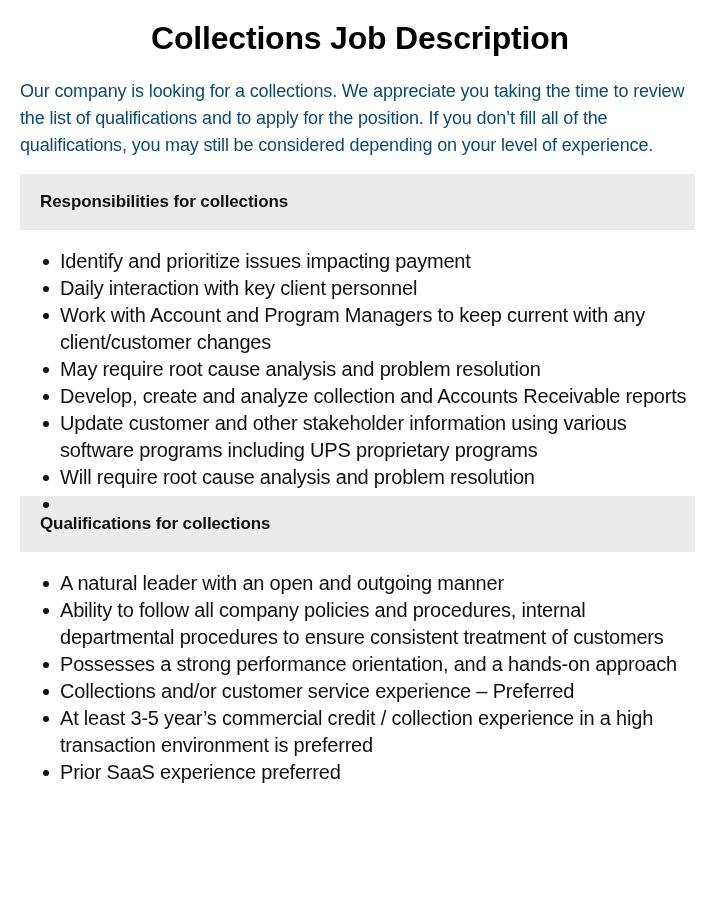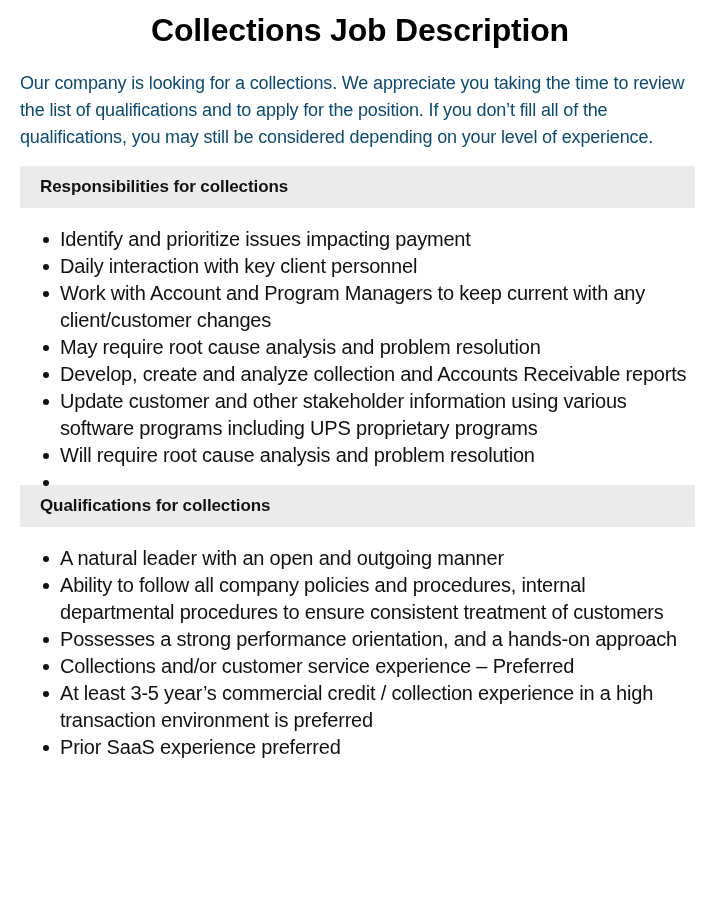--- a/index.html
+++ b/index.html
@@ -10,39 +10,39 @@
     body {
       width: 720px;
       height: 922px;
       overflow: hidden;
       font-family: "Liberation Sans", "DejaVu Sans", sans-serif;
       color: #111111;
       position: relative;
     }
     .page-title {
       margin: 0;
-      padding-top: 10px;
+      padding-top: 18px;
       height: 42px;
       text-align: center;
       font-size: 32px;
       font-weight: bold;
       line-height: 40px;
       letter-spacing: -0.2px;
       color: #000000;
     }
     .intro {
       margin: 18px 20px 0 20px;
       font-size: 18px;
       line-height: 27px;
       letter-spacing: -0.15px;
       color: #0c4a6e;
     }
     .section-header {
       margin: 15px 25px 0 20px;
-      height: 42px;
+      height: 56px;
       background: #ebebeb;
       display: flex;
       align-items: center;
       padding-left: 20px;
       box-sizing: border-box;
       text-align: center;
     }
     .section-header span {
       font-size: 17px;
       font-weight: bold;
@@ -87,21 +87,21 @@
     <li><span class="bullet"></span><span>Work with Account and Program Managers to keep current with any client/customer changes</span></li>
     <li><span class="bullet"></span><span>May require root cause analysis and problem resolution</span></li>
     <li><span class="bullet"></span><span>Develop, create and analyze collection and Accounts Receivable reports</span></li>
     <li><span class="bullet"></span><span>Update customer and other stakeholder information using various software programs including UPS proprietary programs</span></li>
     <li><span class="bullet"></span><span>Will require root cause analysis and problem resolution</span></li>
     <li><span class="bullet"></span></li>
   </ul>
 </section>
 
 <section>
-  <div class="section-header" style="margin-top:16px;">
+  <div class="section-header" style="margin-top:5px;">
     <span>Qualifications for collections</span>
   </div>
   <ul class="section-list">
     <li><span class="bullet"></span><span>A natural leader with an open and outgoing manner</span></li>
     <li><span class="bullet"></span><span>Ability to follow all company policies and procedures, internal departmental procedures to ensure consistent treatment of customers</span></li>
     <li><span class="bullet"></span><span>Possesses a strong performance orientation, and a hands-on approach</span></li>
     <li><span class="bullet"></span><span>Collections and/or customer service experience – Preferred</span></li>
     <li><span class="bullet"></span><span>At least 3-5 year’s commercial credit / collection experience in a high transaction environment is preferred</span></li>
     <li><span class="bullet"></span><span>Prior SaaS experience preferred</span></li>
   </ul>

